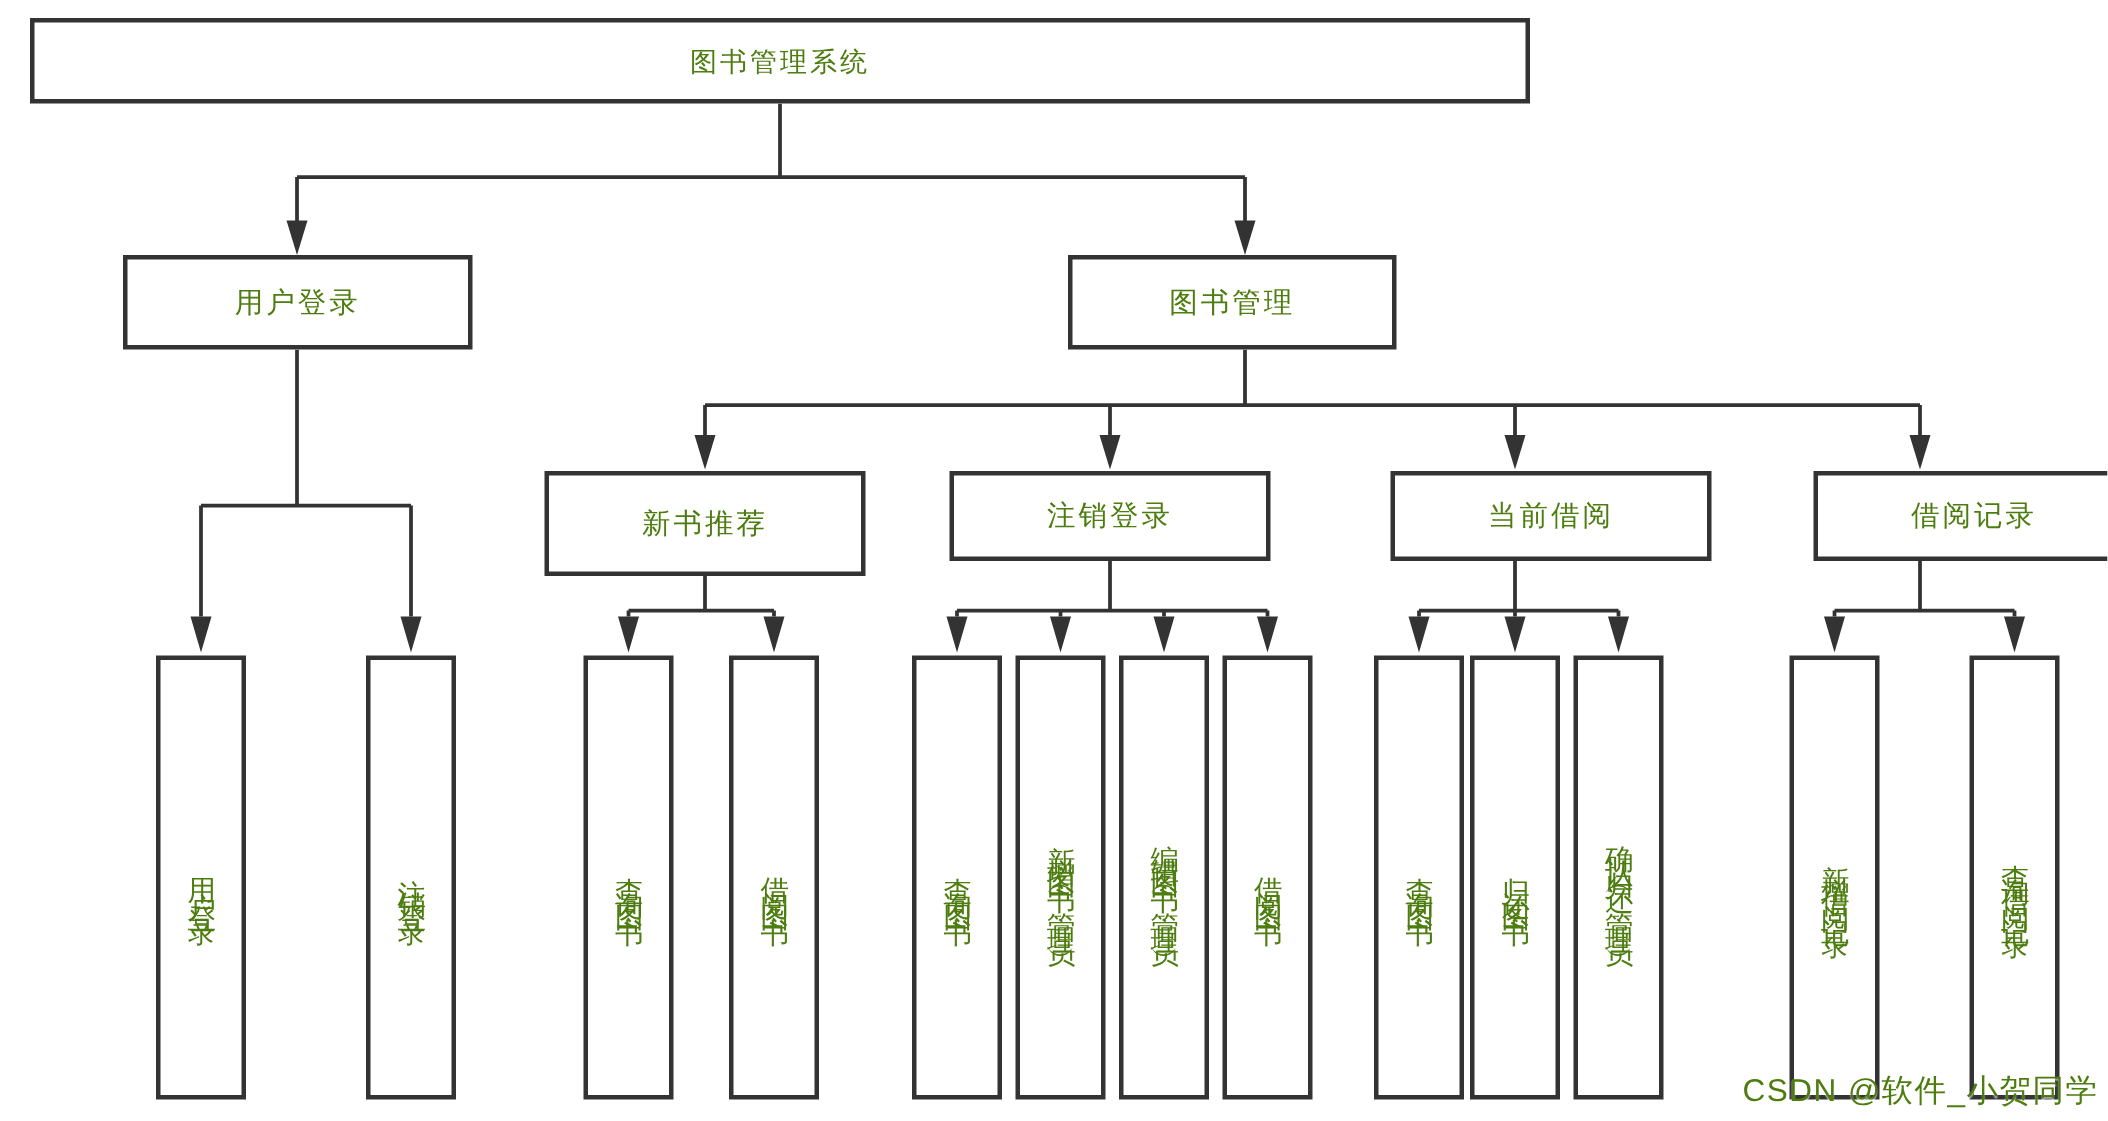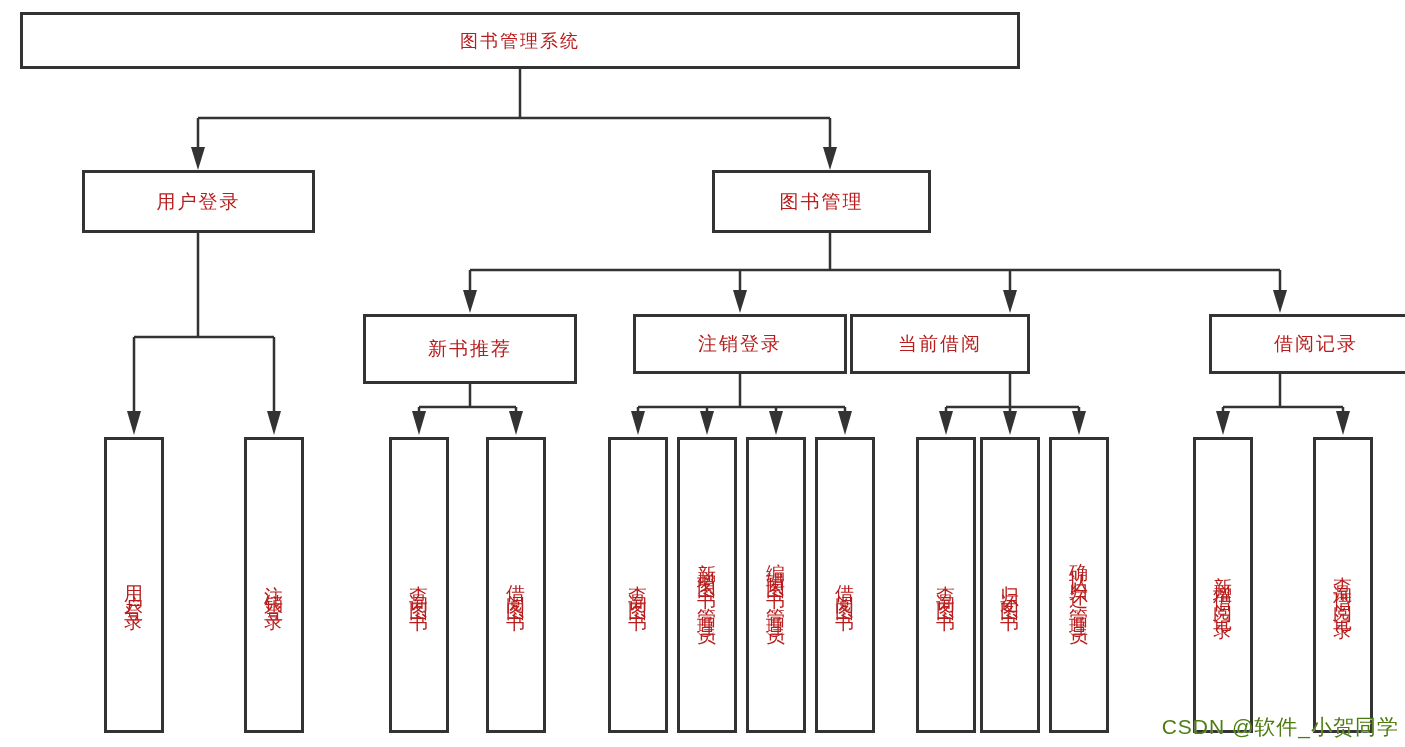--- a/index.html
+++ b/index.html
@@ -9,21 +9,21 @@
     background:#ffffff;
     font-family:"Liberation Sans","DejaVu Sans",sans-serif;
     overflow:hidden;
   }
   #edges{position:absolute;left:0;top:0;z-index:1;}
   .node{
     position:absolute;
     box-sizing:border-box;
     background:#ffffff;
     border:3px solid #333333;
-    color:#b91c1c;
+    color:#4d7c0f;
     display:flex;
     align-items:center;
     justify-content:center;
     z-index:2;
   }
   .hbox{
     font-size:19px;
     letter-spacing:2px;
     white-space:nowrap;
   }
@@ -96,21 +96,21 @@
     </g>
   </svg>
 
   <div class="node hbox root" style="left:20px;top:12px;width:1000px;height:57px;">图书管理系统</div>
 
   <div class="node hbox" style="left:82px;top:170px;width:233px;height:63px;">用户登录</div>
   <div class="node hbox" style="left:712px;top:170px;width:219px;height:63px;">图书管理</div>
 
   <div class="node hbox" style="left:363px;top:314px;width:214px;height:70px;">新书推荐</div>
   <div class="node hbox" style="left:633px;top:314px;width:214px;height:60px;">注销登录</div>
-  <div class="node hbox" style="left:850px;top:314px;width:180px;height:60px;">当前借阅</div>
+  <div class="node hbox" style="left:927px;top:314px;width:214px;height:60px;">当前借阅</div>
   <div class="node hbox" style="left:1173px;top:314px;width:214px;height:60px;margin-left:36px;">借阅记录</div>
 
   <div class="node vbox" style="left:104px;top:437px;width:60px;height:296px;">用户登录</div>
   <div class="node vbox" style="left:244px;top:437px;width:60px;height:296px;">注销登录</div>
 
   <div class="node vbox" style="left:389px;top:437px;width:60px;height:296px;">查询图书</div>
   <div class="node vbox" style="left:486px;top:437px;width:60px;height:296px;">借阅图书</div>
 
   <div class="node vbox" style="left:608px;top:437px;width:60px;height:296px;">查询图书</div>
   <div class="node vbox" style="left:677px;top:437px;width:60px;height:296px;">新增图书（管理员）</div>

